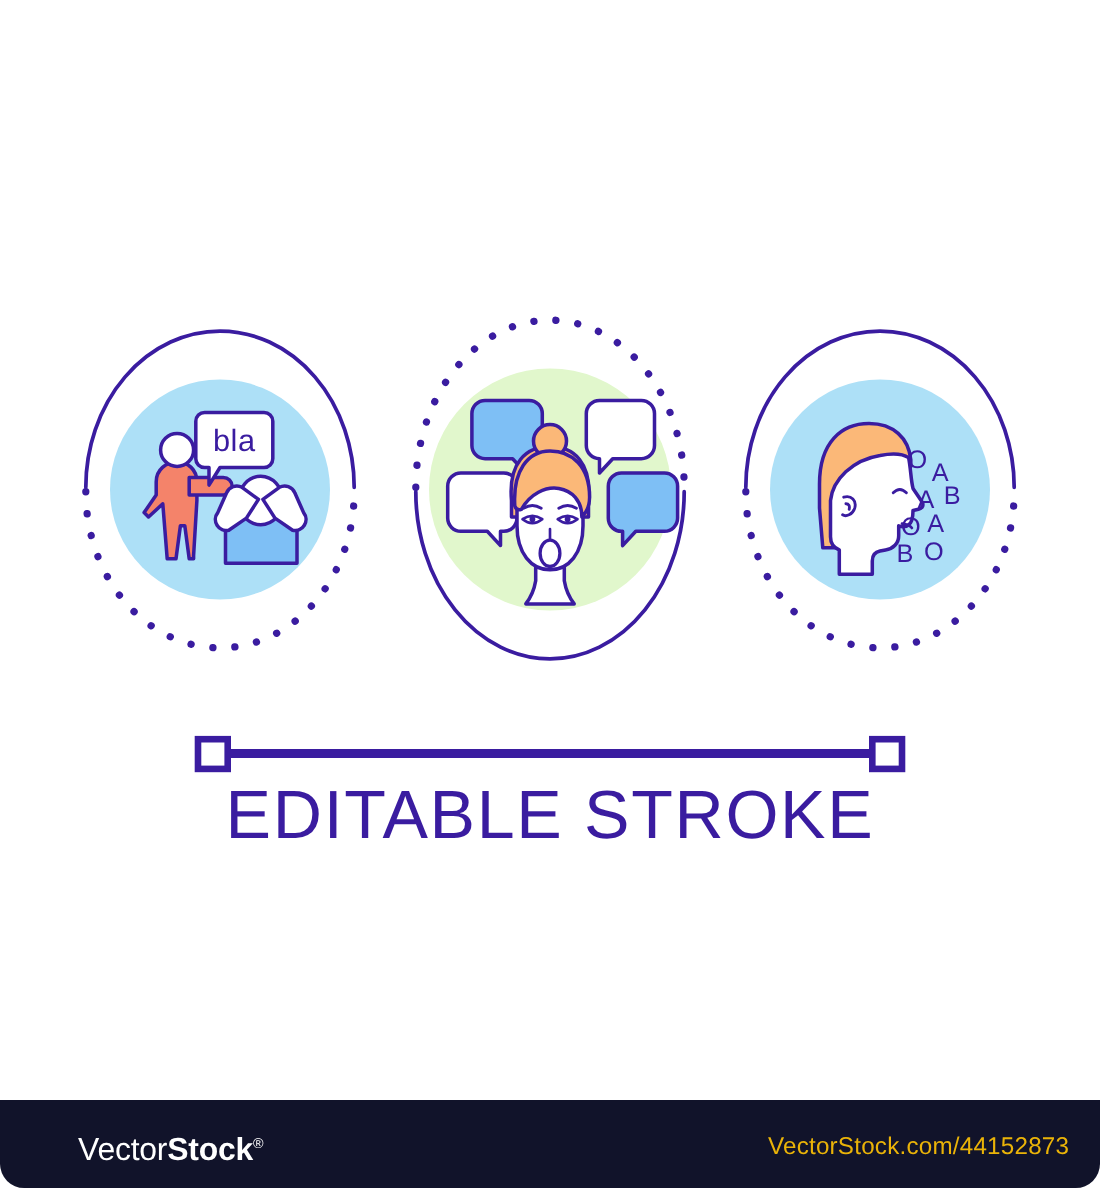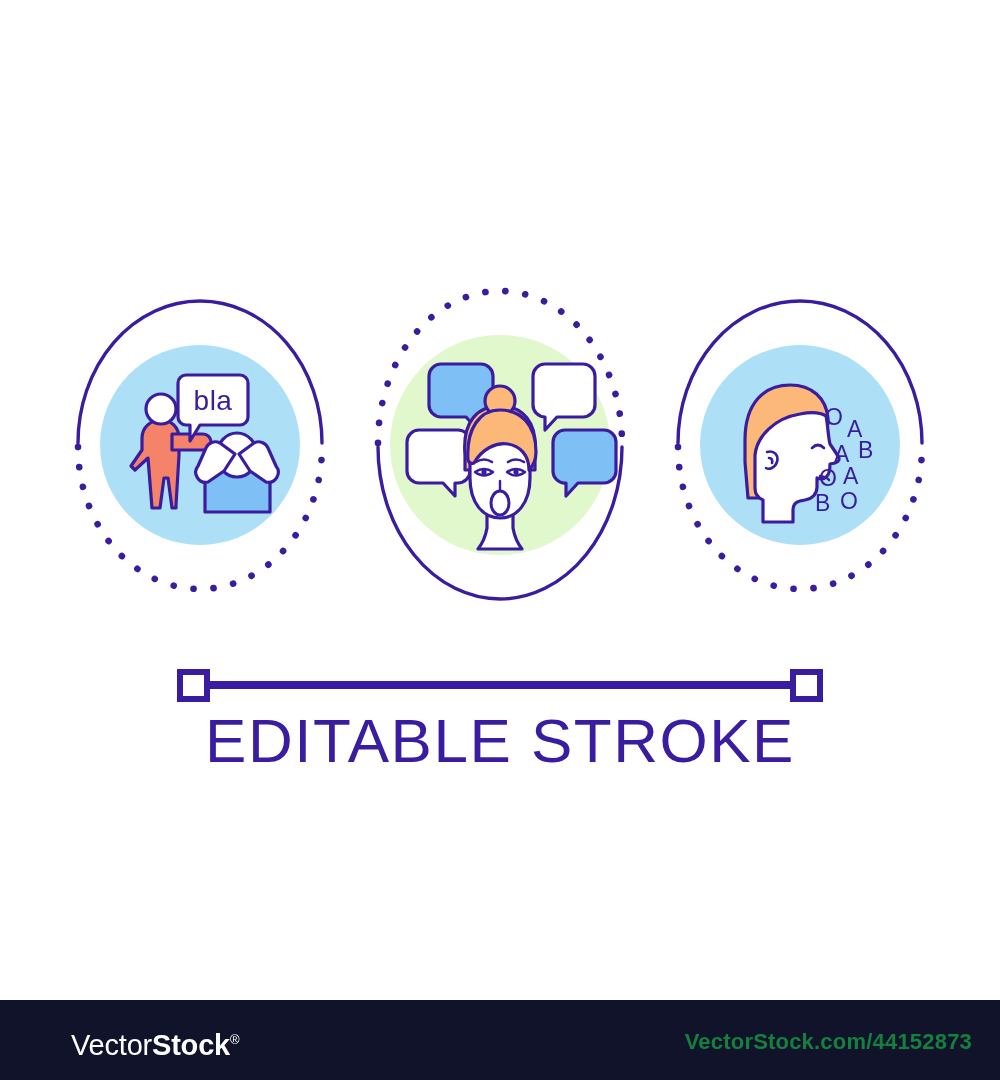--- a/index.html
+++ b/index.html
@@ -10,20 +10,21 @@
   }
   body {
     font-family: "Liberation Sans", sans-serif;
   }
   #page {
     position: relative;
     width: 1000px;
     height: 1080px;
     background: #ffffff;
     overflow: hidden;
+    border-radius: 22px;
   }
   #artboard {
     position: absolute;
     left: 0;
     top: 0;
     width: 1000px;
     height: 1000px;
   }
   #artboard svg {
     display: block;
@@ -55,24 +56,24 @@
     font-size: 13px;
     vertical-align: super;
     font-weight: 400;
   }
   .footer-url {
     position: absolute;
     right: 28px;
     top: 30px;
     font-size: 22px;
     line-height: 24px;
-    color: #15803d;
+    color: #eab308;
     letter-spacing: 0.2px;
     white-space: nowrap;
-    font-weight: 700;
+    font-weight: 400;
     text-align: right;
   }
 </style>
 </head>
 <body>
 
 <div id="page">
 
   <div id="artboard">
     <svg width="1000" height="1000" viewBox="0 0 1000 1000" xmlns="http://www.w3.org/2000/svg">

